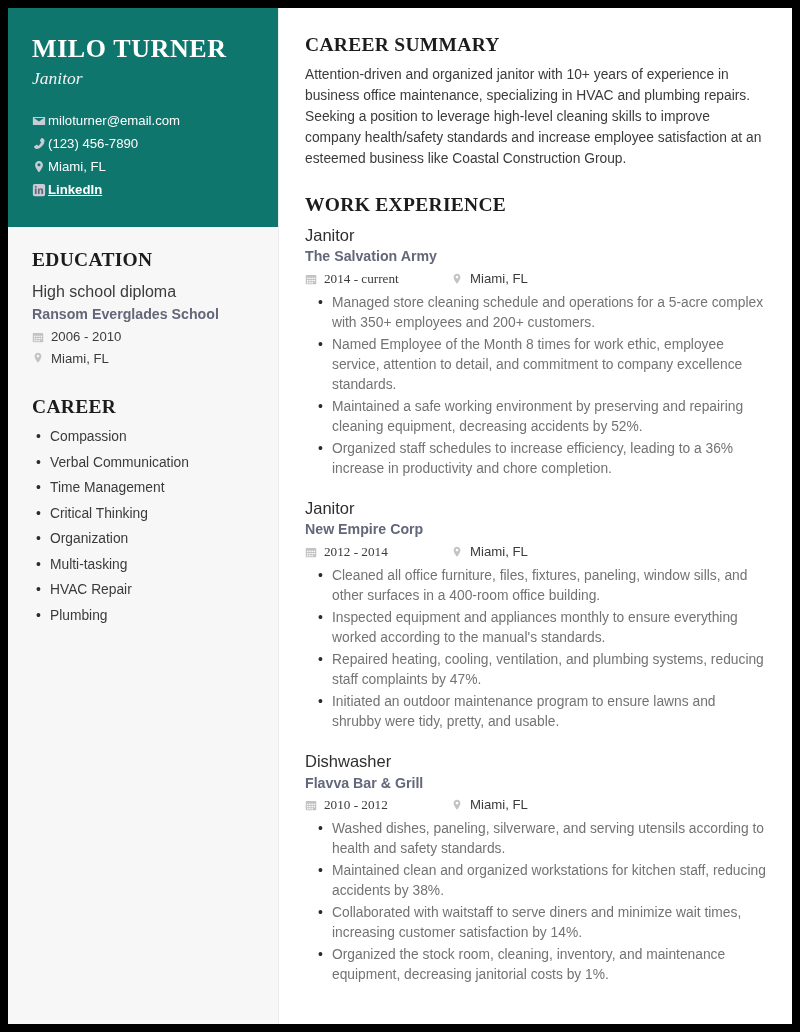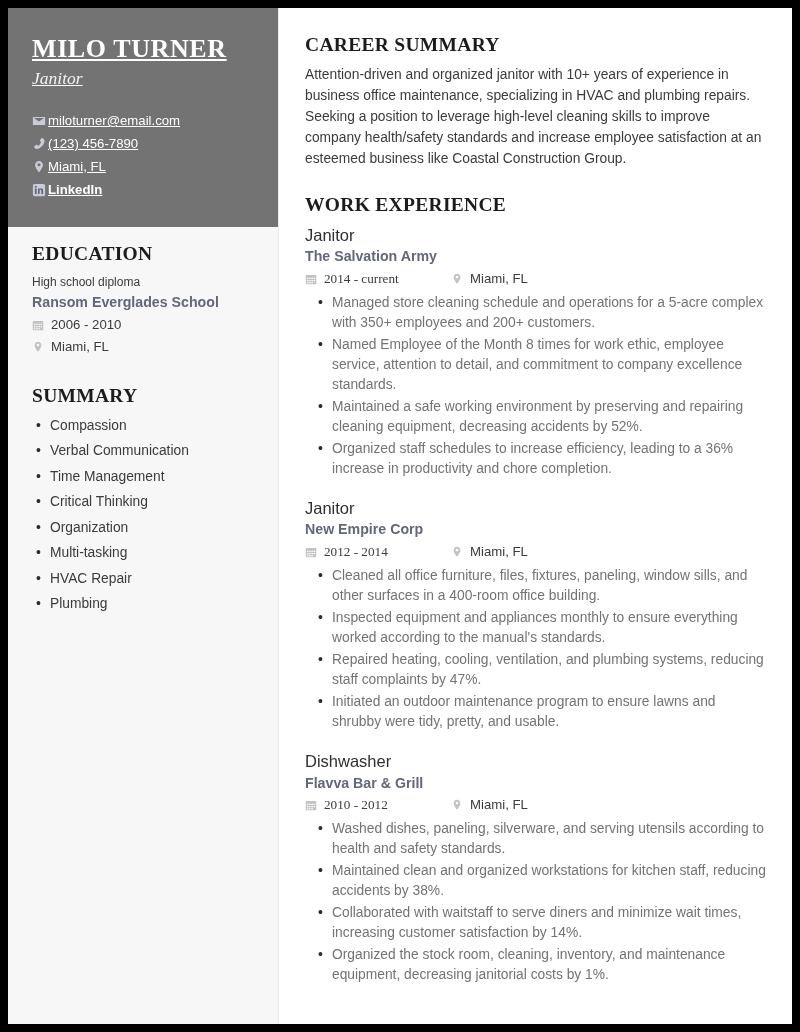--- a/index.html
+++ b/index.html
@@ -25,24 +25,23 @@
   
   .sidebar {
     width: 271px;
     flex: 0 0 271px;
     background: #f7f7f7;
     border-right: 1px solid #ebebeb;
     position: relative;
   }
 
   .sidebar-header {
-    background: #737373;
+    background: #0f766e;
     padding: 26px 24px 24px 24px;
     color: #ffffff;
-    text-decoration: underline;
   }
 
   .name {
     font-family: "Liberation Serif", serif;
     font-weight: bold;
     font-size: 26px;
     letter-spacing: 0.6px;
     color: #ffffff;
     line-height: 1.12;
   }
@@ -80,33 +79,33 @@
     color: #c9ccd6;
   }
   .contact-item .ico svg { display: block; }
 
   .contact-link {
     color: #ffffff;
     text-decoration: underline;
     font-weight: bold;
   }
 
-  .sidebar-body { padding: 16px 24px 0 24px; }
+  .sidebar-body { padding: 22px 24px 0 24px; }
 
   .side-heading {
     font-family: "Liberation Serif", serif;
     font-weight: bold;
     font-size: 19.5px;
     color: #1c1c1c;
     letter-spacing: 0.3px;
     margin-bottom: 9px;
   }
 
   .edu-degree {
-    font-size: 12px;
+    font-size: 16px;
     color: #3b3b3b;
     line-height: 1.45;
   }
 
   .edu-school {
     font-size: 14.2px;
     font-weight: bold;
     color: #636779;
     line-height: 1.45;
     margin-top: 1px;
@@ -309,21 +308,21 @@
           <span class="ico">
             <svg width="12" height="12" viewBox="0 0 16 16" fill="currentColor">
               <path d="M8 1C5.5 1 3.5 3 3.5 5.5c0 3.3 4 8.5 4.5 8.5s4.5-5.2 4.5-8.5C12.5 3 10.5 1 8 1zm0 6.2a1.8 1.8 0 1 1 0-3.6 1.8 1.8 0 0 1 0 3.6z"></path>
             </svg>
           </span>
           <span>Miami, FL</span>
         </div>
       </section>
 
       <section class="skills-block">
-        <h2 class="side-heading">SUMMARY</h2>
+        <h2 class="side-heading">CAREER</h2>
         <ul class="skills-list">
           <li>Compassion</li>
           <li>Verbal Communication</li>
           <li>Time Management</li>
           <li>Critical Thinking</li>
           <li>Organization</li>
           <li>Multi-tasking</li>
           <li>HVAC Repair</li>
           <li>Plumbing</li>
         </ul>

